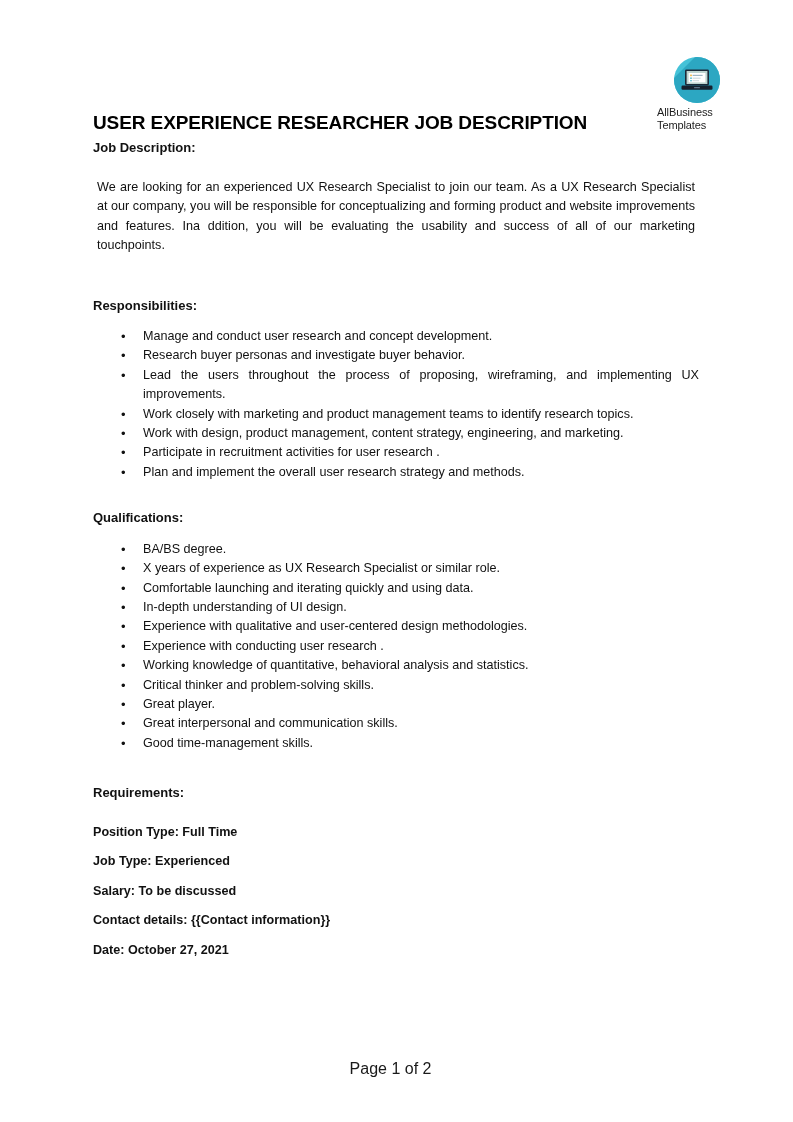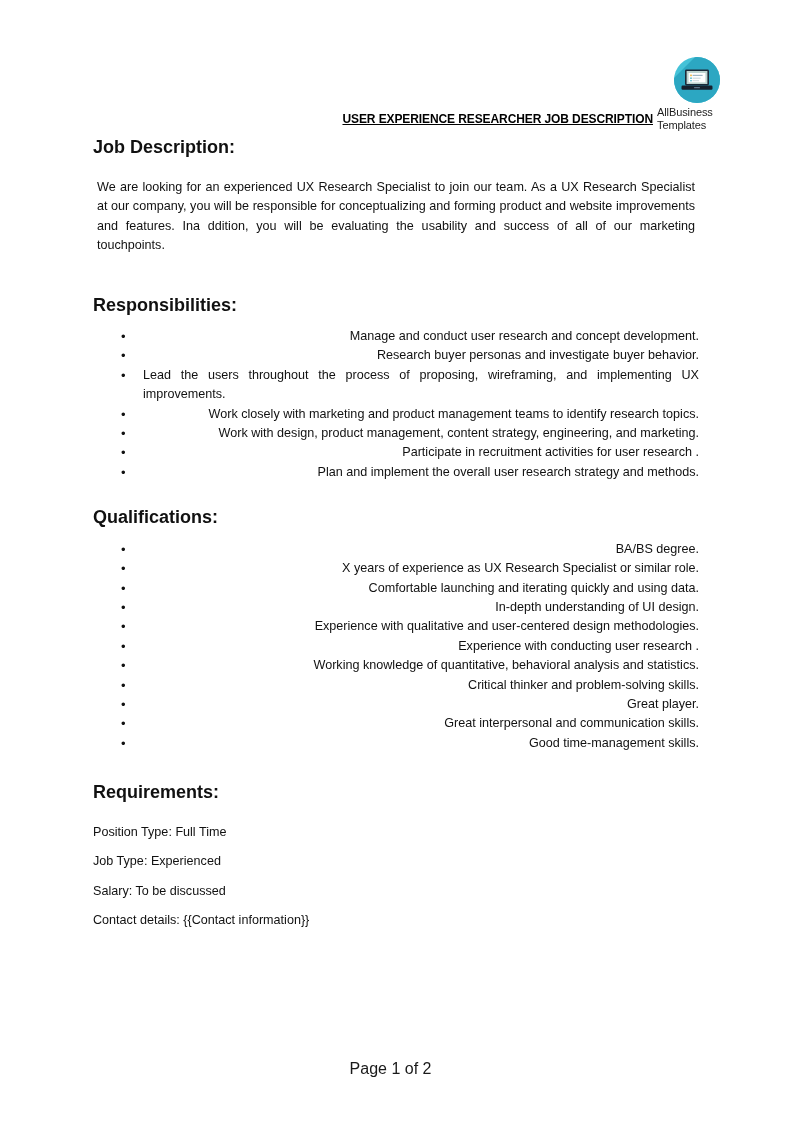--- a/index.html
+++ b/index.html
@@ -64,41 +64,40 @@
     margin-top: 3px;
     letter-spacing: -0.1px;
   }
 
   
   .doc-title {
     position: absolute;
     top: 112px;
     left: 93px;
     width: 560px;
-    text-align: right;
-    font-size: 12px;
+    text-align: left;
+    font-size: 19px;
     font-weight: bold;
     letter-spacing: -0.1px;
     color: #000000;
-    text-decoration: underline;
   }
 
   
   .content {
     position: absolute;
     left: 93px;
     top: 138px;
     width: 606px;
     font-size: 12.6px;
     line-height: 19.5px;
     color: #111111;
   }
   .sec-head {
     font-weight: bold;
-    font-size: 18px;
+    font-size: 13px;
     margin: 0;
   }
   .para {
     text-align: justify;
     text-justify: inter-word;
     margin: 4px;
   }
   .gap-12 { height: 12px; }
   .gap-16 { height: 16px; }
   .gap-20 { height: 20px; }
@@ -122,26 +121,27 @@
   ul.bullets > li::before {
     content: "\2022";
     position: absolute;
     left: 28px;
     top: 0;
     font-size: 13px;
     line-height: 19.4px;
     color: #111111;
   }
   ul.bullets > li.nojust {
-    text-align: right;
+    text-align: left;
   }
 
   .req-line {
     margin: 0;
     line-height: 19.5px;
+    font-weight: bold;
   }
   .req-gap { height: 10px; }
 
   
   .footer {
     position: absolute;
     left: 0;
     right: 12px;
     top: 1060px;
     text-align: center;
@@ -222,18 +222,19 @@
     <div class="sec-head">Requirements:</div>
     <div class="gap-20"></div>
     <p class="req-line">Position Type: Full Time</p>
     <div class="req-gap"></div>
     <p class="req-line">Job Type: Experienced</p>
     <div class="req-gap"></div>
     <p class="req-line">Salary: To be discussed</p>
     <div class="req-gap"></div>
     <p class="req-line">Contact details: {{Contact information}}</p>
     <div class="req-gap"></div>
+    <p class="req-line">Date:  October 27, 2021</p>
 
   </div>
 
   <div class="footer">Page 1 of 2</div>
 
 </div>
 
 </body></html>

